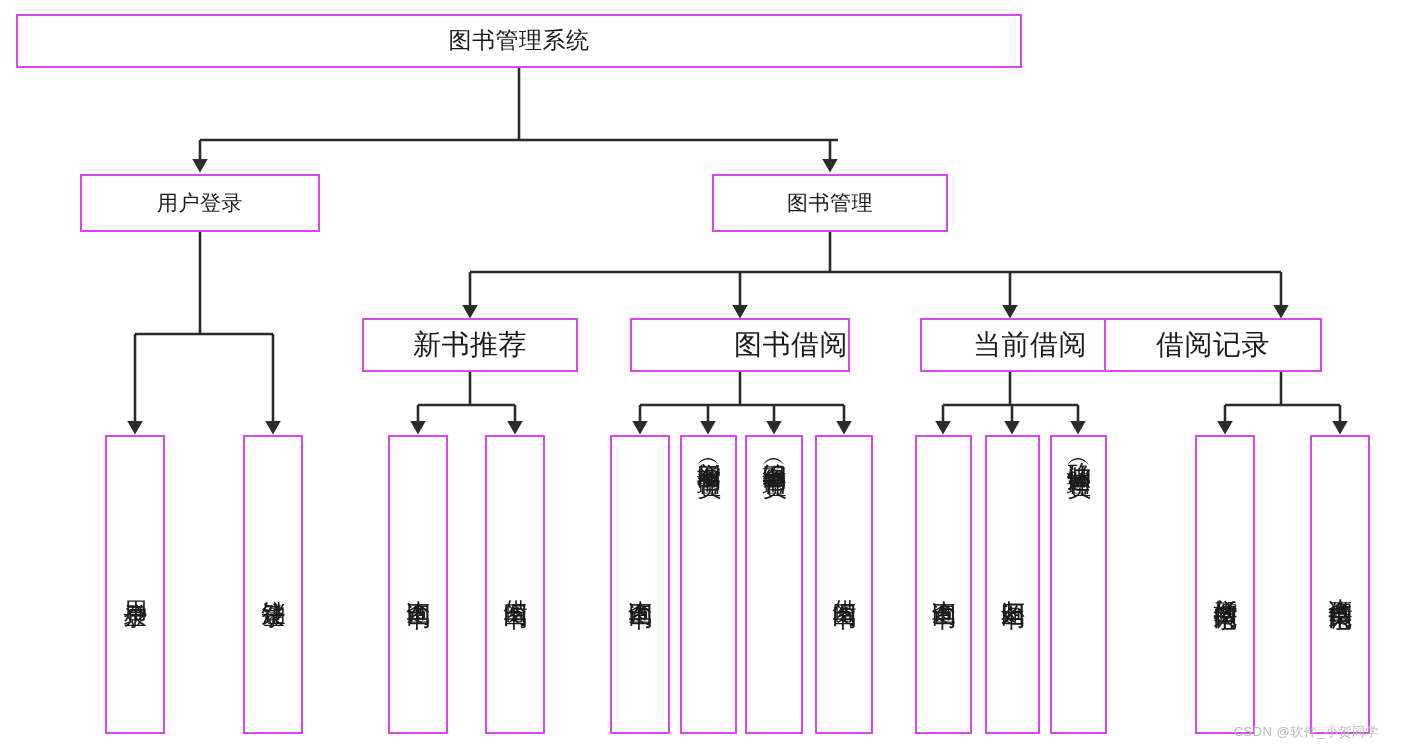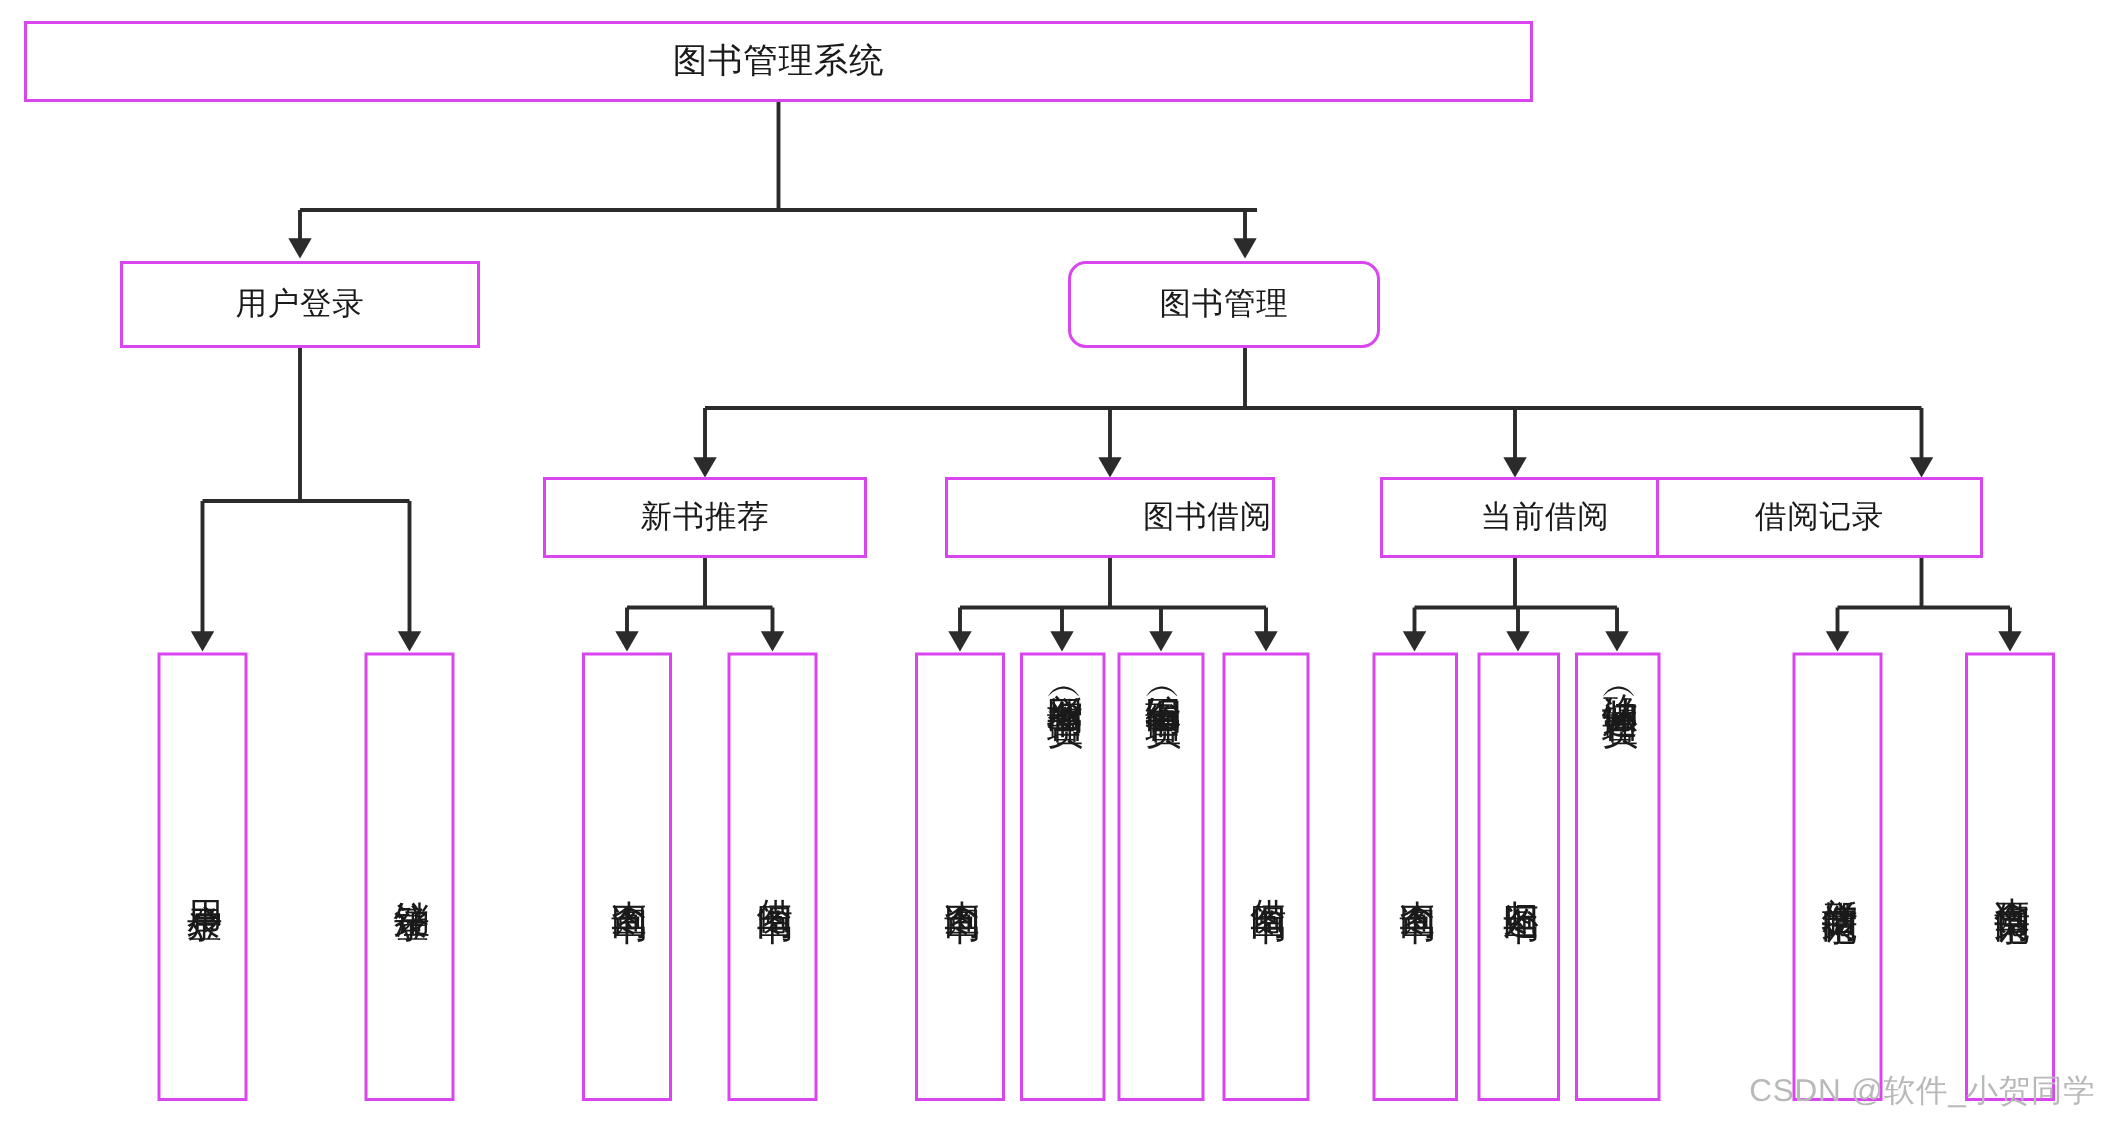--- a/index.html
+++ b/index.html
@@ -9,29 +9,29 @@
   svg#wires{position:absolute;left:0;top:0;width:1405px;height:747px;}
 
   .node{position:absolute;box-sizing:border-box;background:#ffffff;
         border:2px solid #d946ef;display:flex;align-items:center;
         justify-content:center;}
   .node span{display:block;text-align:center;line-height:1.12;
              letter-spacing:0.5px;white-space:pre-wrap;}
 
   .lvl1 span{font-size:23px;}
   .lvl2 span{font-size:21px;}
-  .lvl3 span{font-size:21px;}
+  .lvl3 span{font-size:28px;}
 
   .leaf{padding:6px 0;align-items:flex-start;}
   .leaf span{writing-mode:vertical-rl;text-orientation:upright;
              font-size:24px;line-height:1.04;letter-spacing:2px;
              margin:0 auto;}
   .leaf.mid{align-items:center;}
 
-  .watermark{position:absolute;right:8px;bottom:6px;font-size:21px;
+  .watermark{position:absolute;right:26px;bottom:6px;font-size:13px;
              color:#b9b9b9;letter-spacing:0.5px;white-space:nowrap;}
 </style>
 </head>
 <body>
 
 <div id="stage">
 
   <svg id="wires" viewBox="0 0 1405 747" xmlns="http://www.w3.org/2000/svg">
     <defs>
       <marker id="arw" markerWidth="10" markerHeight="10" refX="1.2" refY="3" orient="auto" markerUnits="strokeWidth">
@@ -83,21 +83,21 @@
   </svg>
 
   <div class="node lvl1" id="root-node" style="left: 16px; top: 14px; width: 1006px; height: 54px;">
     <span>图书管理系统</span>
   </div>
 
   <div id="lvl2-host">
       <div class="node lvl2" style="left: 80px; top: 174px; width: 240px; height: 58px;">
         <span>用户登录</span>
       </div>
-      <div class="node lvl2" style="left: 712px; top: 174px; width: 208px; height: 58px; border-radius: 12px;">
+      <div class="node lvl2" style="left: 712px; top: 174px; width: 236px; height: 58px;">
         <span>图书管理</span>
       </div>
     </div>
   <div id="lvl3-host">
       <div class="node lvl3" style="left: 362px; top: 318px; width: 216px; height: 54px;">
         <span>新书推荐</span>
       </div>
       <div class="node lvl3" style="left: 630px; top: 318px; width: 220px; height: 54px; justify-content: flex-end;">
         <span>图书借阅</span>
       </div>

